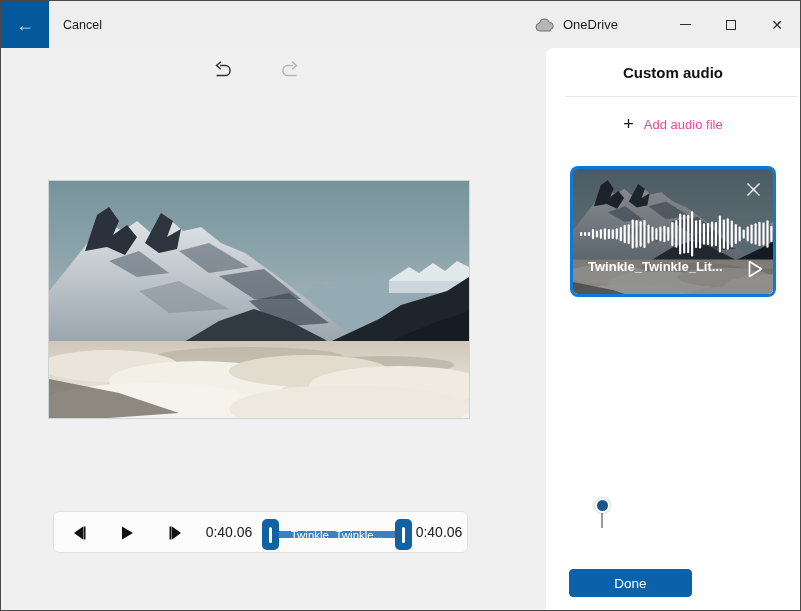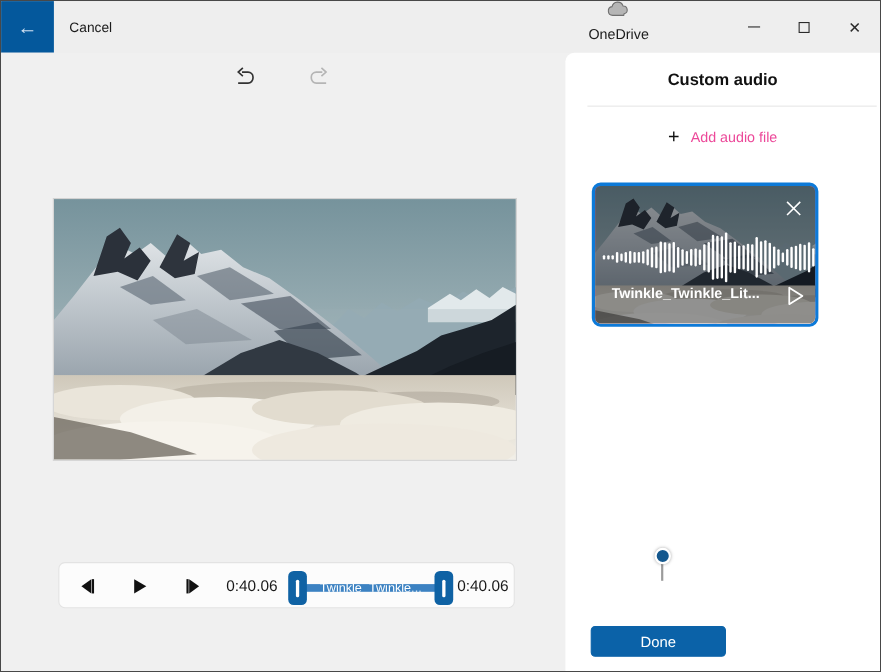--- a/index.html
+++ b/index.html
@@ -11,31 +11,31 @@
     --clipbody:#3c82c2;
   }
   *{box-sizing:border-box;margin:0;padding:0;font-family:"Liberation Sans","DejaVu Sans",sans-serif;}
   body{background:#888;}
   .window{position:relative;width:801px;height:611px;border:1px solid #484848;background:#f0f0f0;overflow:hidden;}
   
   .titlebar{position:relative;height:47px;background:#eeeeee;display:flex;align-items:center;}
   .back-btn{width:48px;height:47px;background:var(--backbtn);display:flex;align-items:center;justify-content:center;cursor:pointer;flex:0 0 auto;}
   .back-arrow{color:#cfe0f2;font-size:18px;line-height:1;}
   .app-title{margin-left:14px;font-size:12.5px;color:#1b1b1b;}
-  .onedrive{position:absolute;left:534px;top:0;height:47px;display:flex;align-items:center;gap:8px;flex-direction:column;}
+  .onedrive{position:absolute;left:534px;top:0;height:47px;display:flex;align-items:center;gap:8px;}
   .onedrive-label{font-size:13px;color:#1b1b1b;}
   .win-controls{position:absolute;right:0;top:0;height:47px;display:flex;}
   .win-btn{width:46px;height:47px;display:flex;align-items:center;justify-content:center;cursor:pointer;}
   .min-glyph{width:11px;height:1.5px;background:#2b2b2b;}
   .max-glyph{width:10px;height:10px;border:1.5px solid #2b2b2b;}
   .close-glyph{font-size:14px;color:#2b2b2b;line-height:1;}
   
   .main{position:relative;display:flex;height:562px;background:#f0f0f0;}
   .editor{position:relative;width:513px;height:100%;background:#f0f0f0;flex:0 0 auto;padding-left:7px;}
-  .panel{position:relative;flex:1;background:#ffffff;border-top-left-radius:8px;}
+  .panel{position:relative;flex:1;background:#ffffff;border-top-left-radius:8px;margin-left:32px;}
   
   .tool-btn{position:absolute;top:5px;width:36px;height:36px;display:flex;align-items:center;justify-content:center;cursor:pointer;background:transparent;border:none;}
   .tool-undo{left:203px;}
   .tool-redo{left:272px;}
   .preview{position:absolute;left:48px;top:133px;width:420px;height:237px;outline:1px solid rgba(0,0,0,.12);overflow:hidden;}
   .preview svg{display:block;width:420px;height:237px;}
   
   .playbar{position:absolute;left:52px;top:463px;width:415px;height:42px;background:#fcfcfc;border:1px solid #e3e3e3;border-radius:6px;}
   .pb-btn{position:absolute;top:9px;width:24px;height:24px;display:flex;align-items:center;justify-content:center;cursor:pointer;background:transparent;border:none;}
   .pb-prev{left:13px;}.pb-play{left:61px;}.pb-next{left:110px;}

